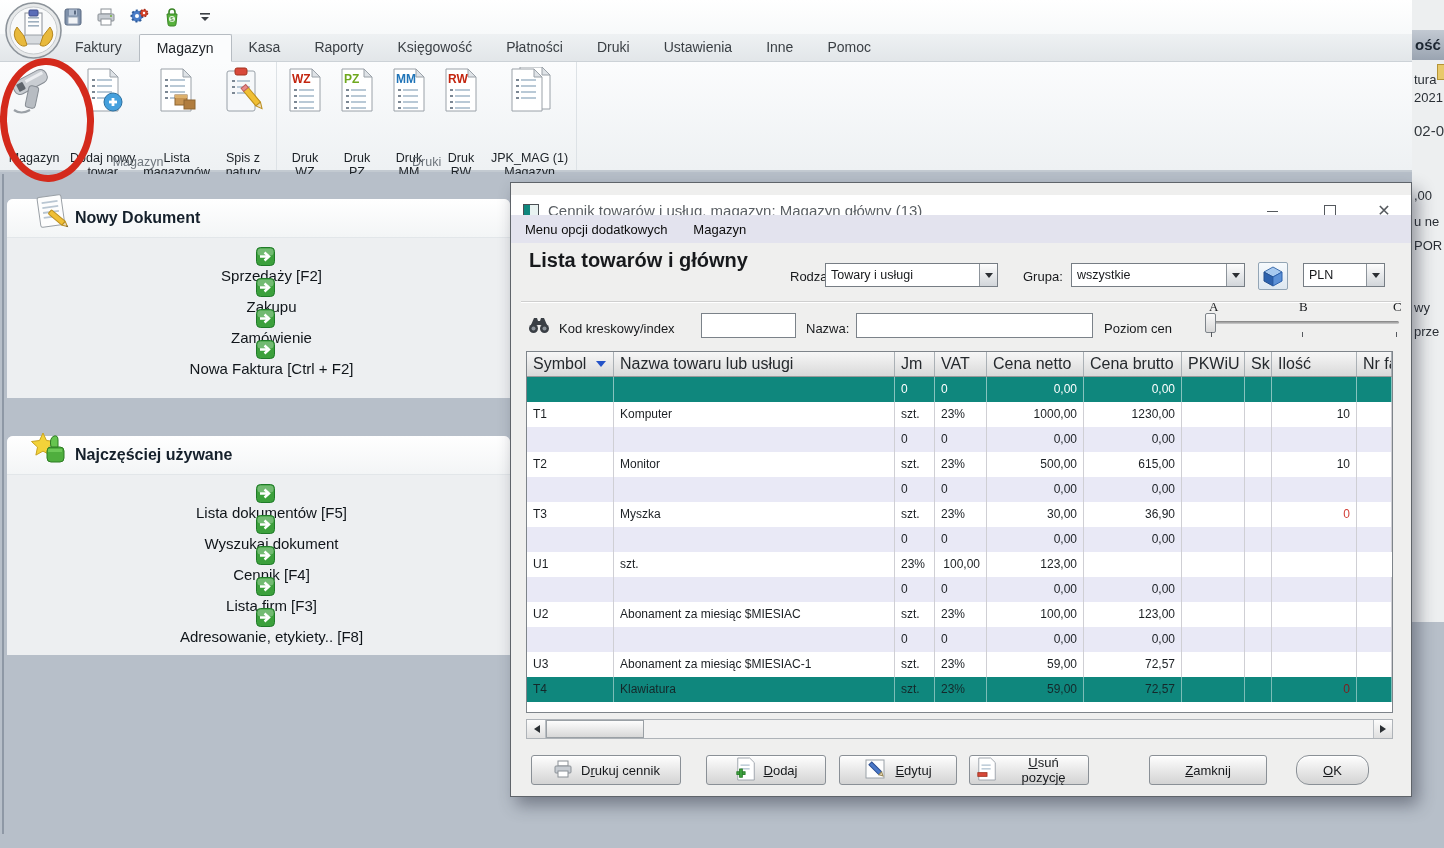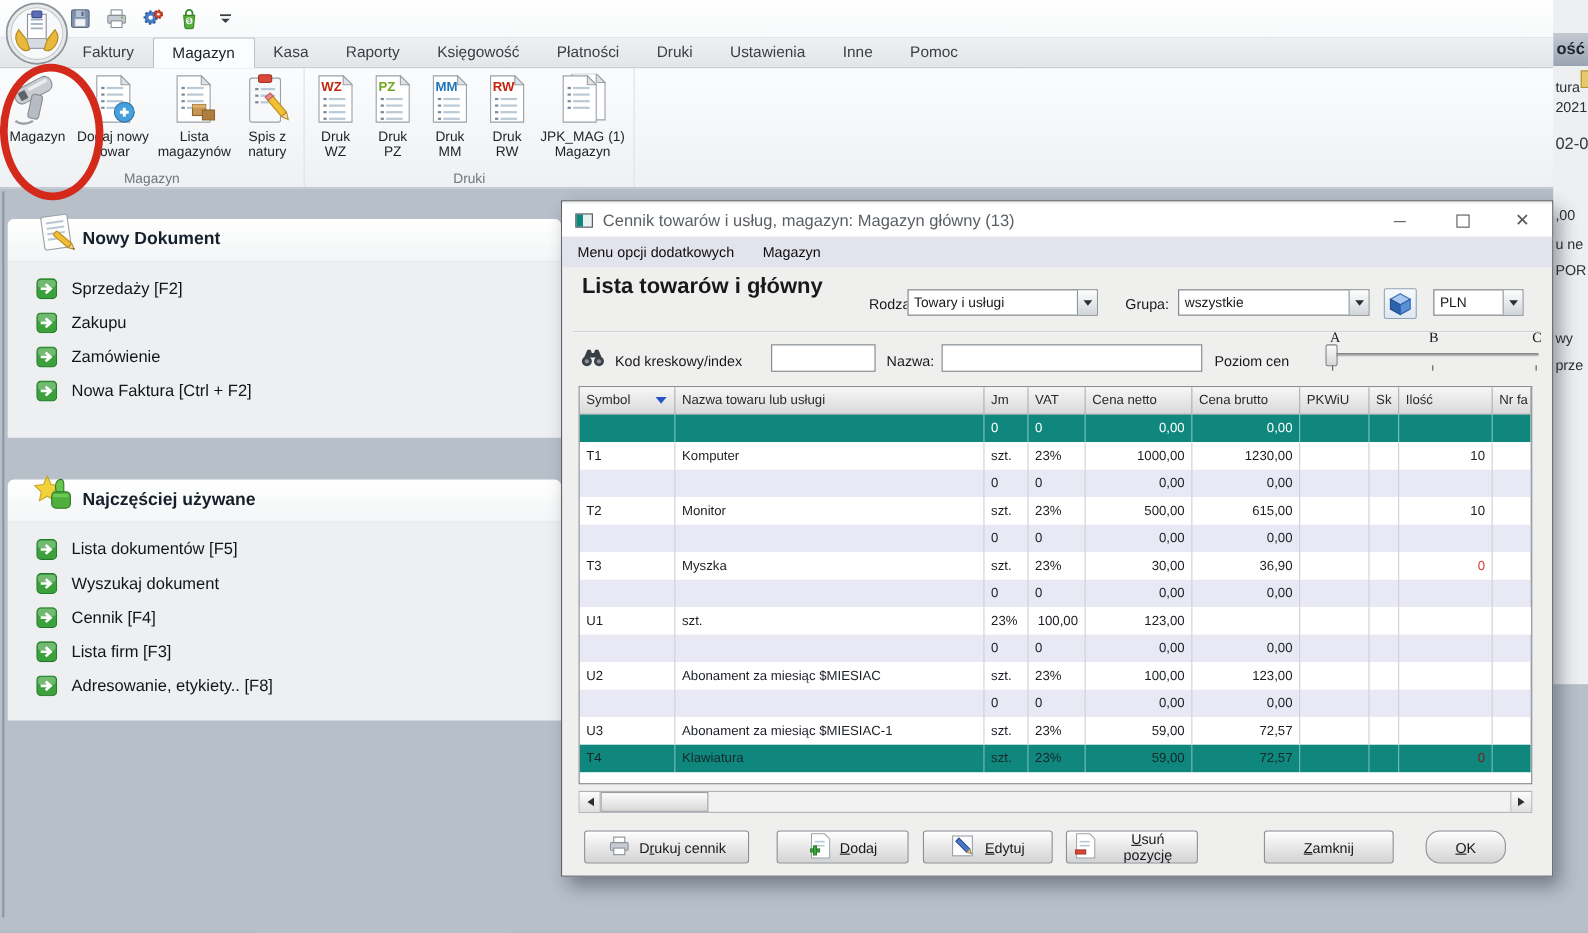--- a/index.html
+++ b/index.html
@@ -14,50 +14,50 @@
 
   #tab-strip{position:absolute;left:0;top:34px;width:100%;height:28px;background:linear-gradient(#eef1f3,#e2e6e9);border-bottom:1px solid #ccd2d7;display:flex;align-items:flex-start;padding-left:58px;box-sizing:border-box;}
   .tab{height:26px;line-height:26px;padding:0 17px;font-size:14px;color:#3a3f44;margin-bottom:-1px;}
   .tab.active{background:#fbfcfd;border:1px solid #b6bcc2;border-bottom:1px solid #fbfcfd;color:#1d2125;border-radius:2px 2px 0 0;}
 
   
   #ribbon{position:absolute;left:0;top:62px;width:100%;height:110px;background:linear-gradient(#fbfcfd,#eef1f3);border-bottom:2px solid #c3cad1;box-sizing:border-box;}
   #ribbon-groups{display:flex;height:100%;}
   .ribbon-group{position:relative;display:flex;flex-direction:column;border-right:1px solid #dde2e6;padding:2px 4px 14px 2px;}
   .rg-btns{display:flex;align-items:flex-start;height:92px;}
-  .ribbon-btn{display:flex;flex-direction:column;align-items:center;padding:1px 4px;border-radius:3px;cursor:default;}
+  .ribbon-btn{display:flex;flex-direction:column;align-items:center;padding:1px 4px;border-radius:3px;cursor:default;gap:34px;}
   .rb-icon{height:52px;display:flex;align-items:center;justify-content:center;}
   .rb-label{font-size:12.5px;color:#1c2126;text-align:center;line-height:14px;white-space:nowrap;}
   .rg-label{position:absolute;bottom:1px;left:0;width:100%;text-align:center;font-size:12.5px;color:#6f767d;}
   #annotation-circle{position:absolute;left:0px;top:58px;width:80px;height:110px;border:7px solid #d42a1c;border-radius:50%;z-index:50;transform:rotate(-2deg);pointer-events:none;}
 
   
   #main-area{position:absolute;left:0;top:174px;width:100%;height:674px;background:#b7bfc9;}
   #main-left-border{position:absolute;left:2px;top:0;width:2px;height:660px;background:#8e98a5;}
   .nav-card{position:absolute;left:7px;width:503px;background:#edeff1;border-radius:6px 6px 0 0;}
   #section-0{top:25px;height:199px;}
   #section-1{top:262px;height:219px;}
   .card-header{position:relative;height:38px;background:linear-gradient(#ffffff,#f3f5f6);border-radius:6px 6px 0 0;border-bottom:1px solid #e2e6e9;}
   .card-header .hdr-icon{position:absolute;left:22px;top:-9px;}
   .card-title{position:absolute;left:68px;top:10px;font-size:16px;font-weight:bold;color:#15202b;}
   .card-items{padding:9px 0 0 0;}
-  .nav-item{display:flex;align-items:center;height:31px;padding-left:26px;cursor:pointer;}
+  .nav-item{display:flex;align-items:center;height:31px;padding-left:26px;cursor:pointer;flex-direction:column;}
   .nav-arrow{width:20px;height:20px;margin-right:12px;}
   .nav-label{font-size:15px;color:#10151a;}
 
   
   #bg-strip{position:absolute;left:1412px;top:0px;width:32px;height:622px;background:#edeff0;overflow:hidden;}
   .bg-frag{position:absolute;left:2px;font-size:13px;color:#2a2f35;white-space:nowrap;}
   .bg-frag.header{left:0;top:30px;width:32px;height:30px;background:linear-gradient(#c2c9d2,#9aa4b1);font-weight:bold;font-size:15px;color:#1b2530;line-height:30px;padding-left:3px;box-sizing:border-box;}
   .bg-frag.big{font-size:15px;color:#33383d;}
   #bg-frag-icon{position:absolute;left:25px;top:64px;width:7px;height:14px;background:#e8c96a;border:1px solid #b59436;}
 
   
   #dialog{position:absolute;left:510px;top:182px;width:902px;height:615px;background:#efefee;border:1px solid #5f646a;box-sizing:border-box;box-shadow:6px 8px 16px rgba(35,40,55,.45);z-index:10;}
-  #dlg-titlebar{position:absolute;left:0;top:2px;width:100%;height:32px;background:#ffffff;border-bottom:1px solid #e4e4e4;}
+  #dlg-titlebar{position:absolute;left:0;top:12px;width:100%;height:32px;background:#ffffff;border-bottom:1px solid #e4e4e4;}
   #dlg-icon{position:absolute;left:12px;top:9px;width:16px;height:13px;border:1px solid #4a4f54;background:linear-gradient(90deg,#0f877d 0 6px,#e8f2f1 6px);box-sizing:border-box;}
   #dlg-title{position:absolute;left:37px;top:7px;font-size:15px;color:#5a5f64;}
   .dlg-ctl{position:absolute;top:0;width:34px;height:31px;text-align:center;line-height:31px;color:#55595e;font-size:14px;}
   #dlg-min{right:122px;}
   #dlg-max{right:64px;}
   #dlg-close{right:10px;font-size:16px;}
   .max-glyph{display:inline-block;width:10px;height:10px;border:1px solid #55595e;vertical-align:middle;}
   .min-glyph{display:inline-block;width:11px;height:1px;background:#55595e;vertical-align:middle;}
 
   #dlg-menubar{position:absolute;left:0;top:32px;width:100%;height:28px;background:#e3e3ee;display:flex;align-items:center;padding-left:14px;box-sizing:border-box;gap:0;}
@@ -86,21 +86,21 @@
   #price-slider{position:absolute;left:690px;top:116px;width:205px;height:44px;}
   .slider-letter{position:absolute;top:0;font-family:"Liberation Serif",serif;font-size:13px;color:#17191c;}
   #slider-track{position:absolute;left:8px;top:22px;width:190px;height:3px;background:linear-gradient(#7e7e7e,#cfcfcf);border-radius:2px;}
   #slider-handle{position:absolute;left:4px;top:14px;width:9px;height:18px;background:linear-gradient(#fafafa,#d7d7d7);border:1px solid #7e848a;border-radius:2px;}
   .slider-tick{position:absolute;top:33px;width:1px;height:5px;background:#55595e;}
 
   
   #price-table{position:absolute;left:15px;top:168px;width:867px;height:362px;background:#fff;border:1px solid #7e848a;box-sizing:border-box;overflow:hidden;}
   .trow,#table-header{display:grid;grid-template-columns:87px 281px 40px 52px 97px 98px 63px 27px 85px 35px;}
   #table-header{height:24px;background:linear-gradient(#f7f7f7,#d9d9d9);border-bottom:1px solid #9a9a9a;}
-  .hcell{font-size:12px;color:#25292d;line-height:23px;padding-left:6px;border-right:1px solid #aab0b5;white-space:nowrap;overflow:hidden;position:relative;}
+  .hcell{font-size:16px;color:#25292d;line-height:23px;padding-left:6px;border-right:1px solid #aab0b5;white-space:nowrap;overflow:hidden;position:relative;}
   .sort-arrow{position:absolute;right:7px;top:9px;border:5px solid transparent;border-top:6px solid #2453c8;}
   .trow{height:25px;}
   .cell{font-size:12px;line-height:25px;padding-left:6px;border-right:1px solid #cfcfd4;white-space:nowrap;overflow:hidden;box-sizing:border-box;}
   .c-cena_netto,.c-cena_brutto,.c-ilosc{text-align:right;padding-right:6px;padding-left:0;}
   .trow.white{background:#fff;color:#1b1f23;}
   .trow.alt{background:#e9e9f6;color:#1b1f23;}
   .trow.teal{background:#0f877d;color:#ffffff;}
   .trow.teal .cell{border-right:1px solid rgba(255,255,255,.5);}
   .trow.selected{background:#0f877d;color:#14282a;}
   .trow.selected .cell{border-right:1px solid rgba(255,255,255,.45);}

